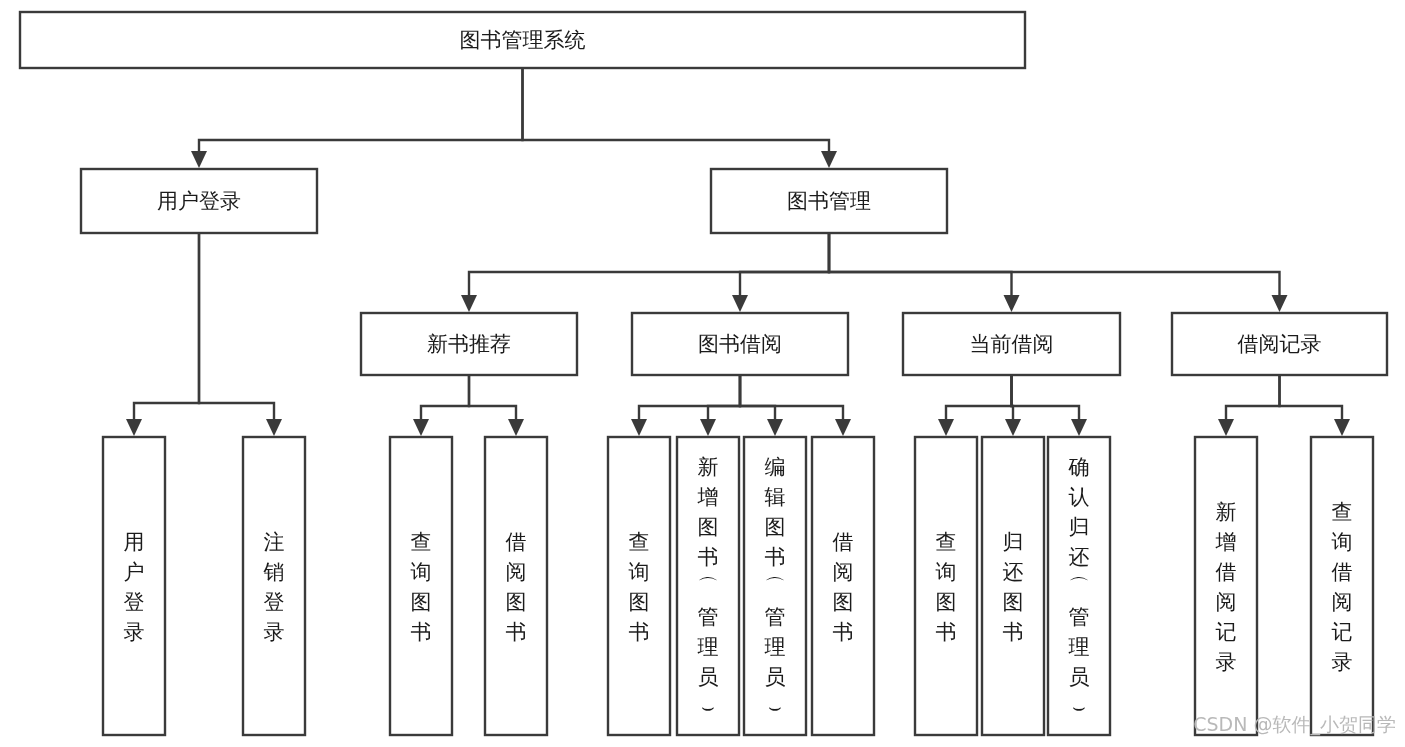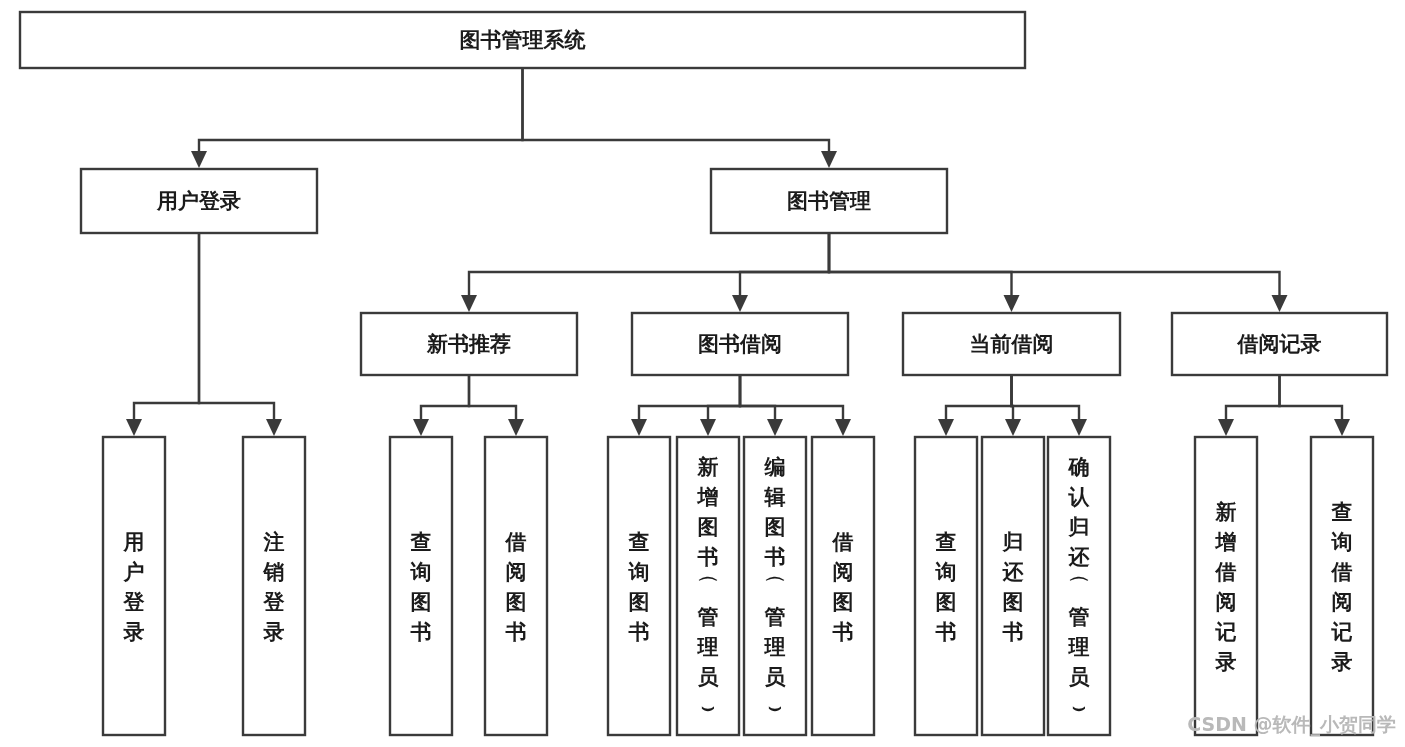--- a/index.html
+++ b/index.html
@@ -14,21 +14,20 @@
     font-family: "DejaVu Sans", "Liberation Sans", sans-serif;
     overflow: hidden;
     position: relative;
   }
   #diagram-root {
     position: absolute;
     left: 0;
     top: 0;
     width: 1405px;
     height: 747px;
-    font-weight: bold;
   }
   svg.diagram-canvas {
     display: block;
     width: 1405px;
     height: 747px;
   }
   .node-box {
     fill: #ffffff;
     stroke: #3a3a3a;
     stroke-width: 2.4;

